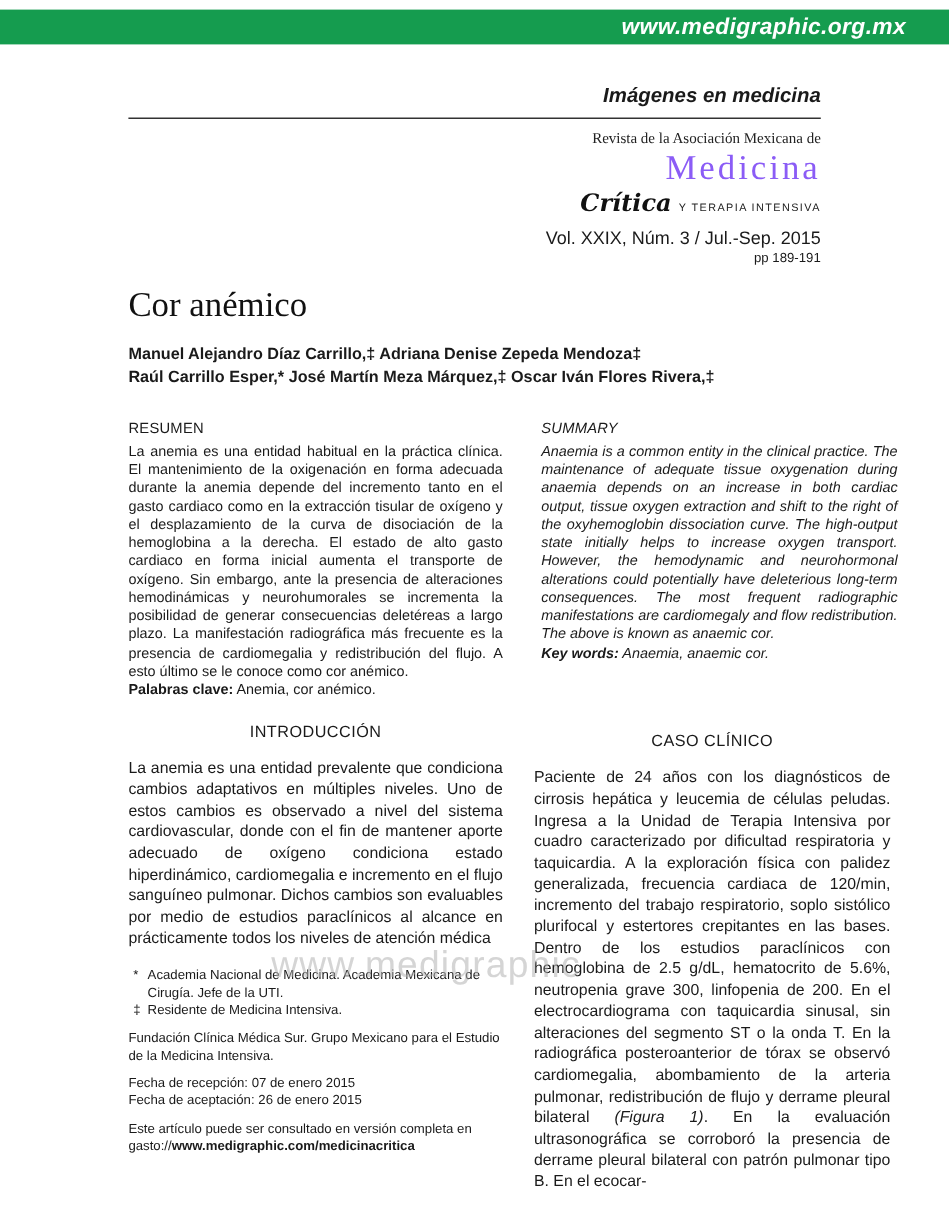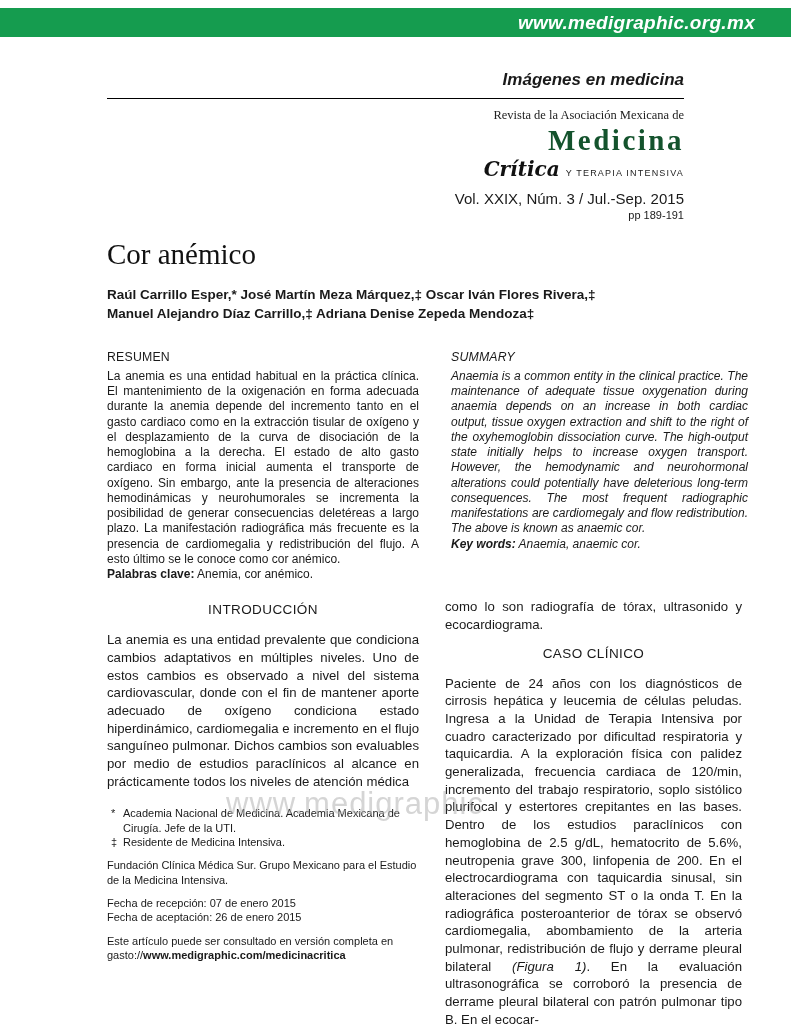--- a/index.html
+++ b/index.html
@@ -43,23 +43,22 @@
     margin-top: 8px;
     border-top: 1.5px solid #000;
     height: 0;
   }
 
   
   .journal-block { margin-top: 9px; text-align: right; }
   .j-assoc { font-family: "Liberation Serif", serif; font-size: 12.5px; color: #222; }
   .j-name {
     font-family: "Liberation Serif", serif;
-    font-size: 29px; letter-spacing: 2.5px; color: #14532d;
+    font-size: 29px; letter-spacing: 2.5px; color: #8b5cf6;
     margin-top: 1px;
-    font-weight: bold;
   }
   .j-sub { margin-top: 0; }
   .j-script {
     font-family: "DejaVu Serif", serif;
     font-style: italic; font-weight: bold;
     font-size: 20px; color: #111;
     margin-right: 6px;
   }
   .j-terapia { font-size: 9px; letter-spacing: 1.2px; color: #222; }
   .j-vol { margin-top: 9px; font-size: 15px; }
@@ -144,22 +143,22 @@
       <div class="j-sub">
         <span class="j-script">Crítica</span><span class="j-terapia">Y TERAPIA INTENSIVA</span>
       </div>
       <div class="j-vol">Vol. XXIX, Núm. 3 / Jul.-Sep. 2015</div>
       <div class="j-pp">pp 189-191</div>
     </div>
 
     <h1 class="title">Cor anémico</h1>
 
     <div class="authors">
+      <div>Manuel Alejandro Díaz Carrillo,‡ Adriana Denise Zepeda Mendoza‡</div>
       <div>Raúl Carrillo Esper,* José Martín Meza Márquez,‡ Oscar Iván Flores Rivera,‡</div>
-      <div>Manuel Alejandro Díaz Carrillo,‡ Adriana Denise Zepeda Mendoza‡</div>
     </div>
 
     <div class="cols abstracts">
       <div class="col-l">
         <div class="abs-head">RESUMEN</div>
         <div class="abs-body">
           <span>La anemia es una entidad habitual en la práctica clínica. El mantenimiento de la oxigenación en forma adecuada durante la anemia depende del incremento tanto en el gasto cardiaco como en la extracción tisular de oxígeno y el desplazamiento de la curva de disociación de la hemoglobina a la derecha. El estado de alto gasto cardiaco en forma inicial aumenta el transporte de oxígeno. Sin embargo, ante la presencia de alteraciones hemodinámicas y neurohumorales se incrementa la posibilidad de generar consecuencias deletéreas a largo plazo. La manifestación radiográfica más frecuente es la presencia de cardiomegalia y redistribución del flujo. A esto último se le conoce como cor anémico.</span>
           <br>
           <span class="bold">Palabras clave:</span><span> Anemia, cor anémico.</span>
         </div>
@@ -195,21 +194,20 @@
           <div>Fecha de aceptación: 26 de enero 2015</div>
           <div class="fn-gap"></div>
           <div>Este artículo puede ser consultado en versión completa en</div>
           <div>
             <span>gasto://</span><span class="bold">www.medigraphic.com/medicinacritica</span>
           </div>
         </div>
       </div>
 
       <div class="col-r">
-        <p class="body-text frag">como lo son radiografía de tórax, ultrasonido y ecocardiograma.</p>
         <div class="sec-head caso">CASO CLÍNICO</div>
         <p class="body-text frag">
           <span>Paciente de 24 años con los diagnósticos de cirrosis hepática y leucemia de células peludas. Ingresa a la Unidad de Terapia Intensiva por cuadro caracterizado por dificultad respiratoria y taquicardia. A la exploración física con palidez generalizada, frecuencia cardiaca de 120/min, incremento del trabajo respiratorio, soplo sistólico plurifocal y estertores crepitantes en las bases. Dentro de los estudios paraclínicos con hemoglobina de 2.5 g/dL, hematocrito de 5.6%, neutropenia grave 300, linfopenia de 200. En el electrocardiograma con taquicardia sinusal, sin alteraciones del segmento ST o la onda T. En la radiográfica posteroanterior de tórax se observó cardiomegalia, abombamiento de la arteria pulmonar, redistribución de flujo y derrame pleural bilateral </span><span class="ital">(Figura 1)</span><span>. En la evaluación ultrasonográfica se corroboró la presencia de derrame pleural bilateral con patrón pulmonar tipo B. En el ecocar-</span>
         </p>
       </div>
     </div>
 
   </div>
 
   <div class="watermark">www.medigraphic</div>

